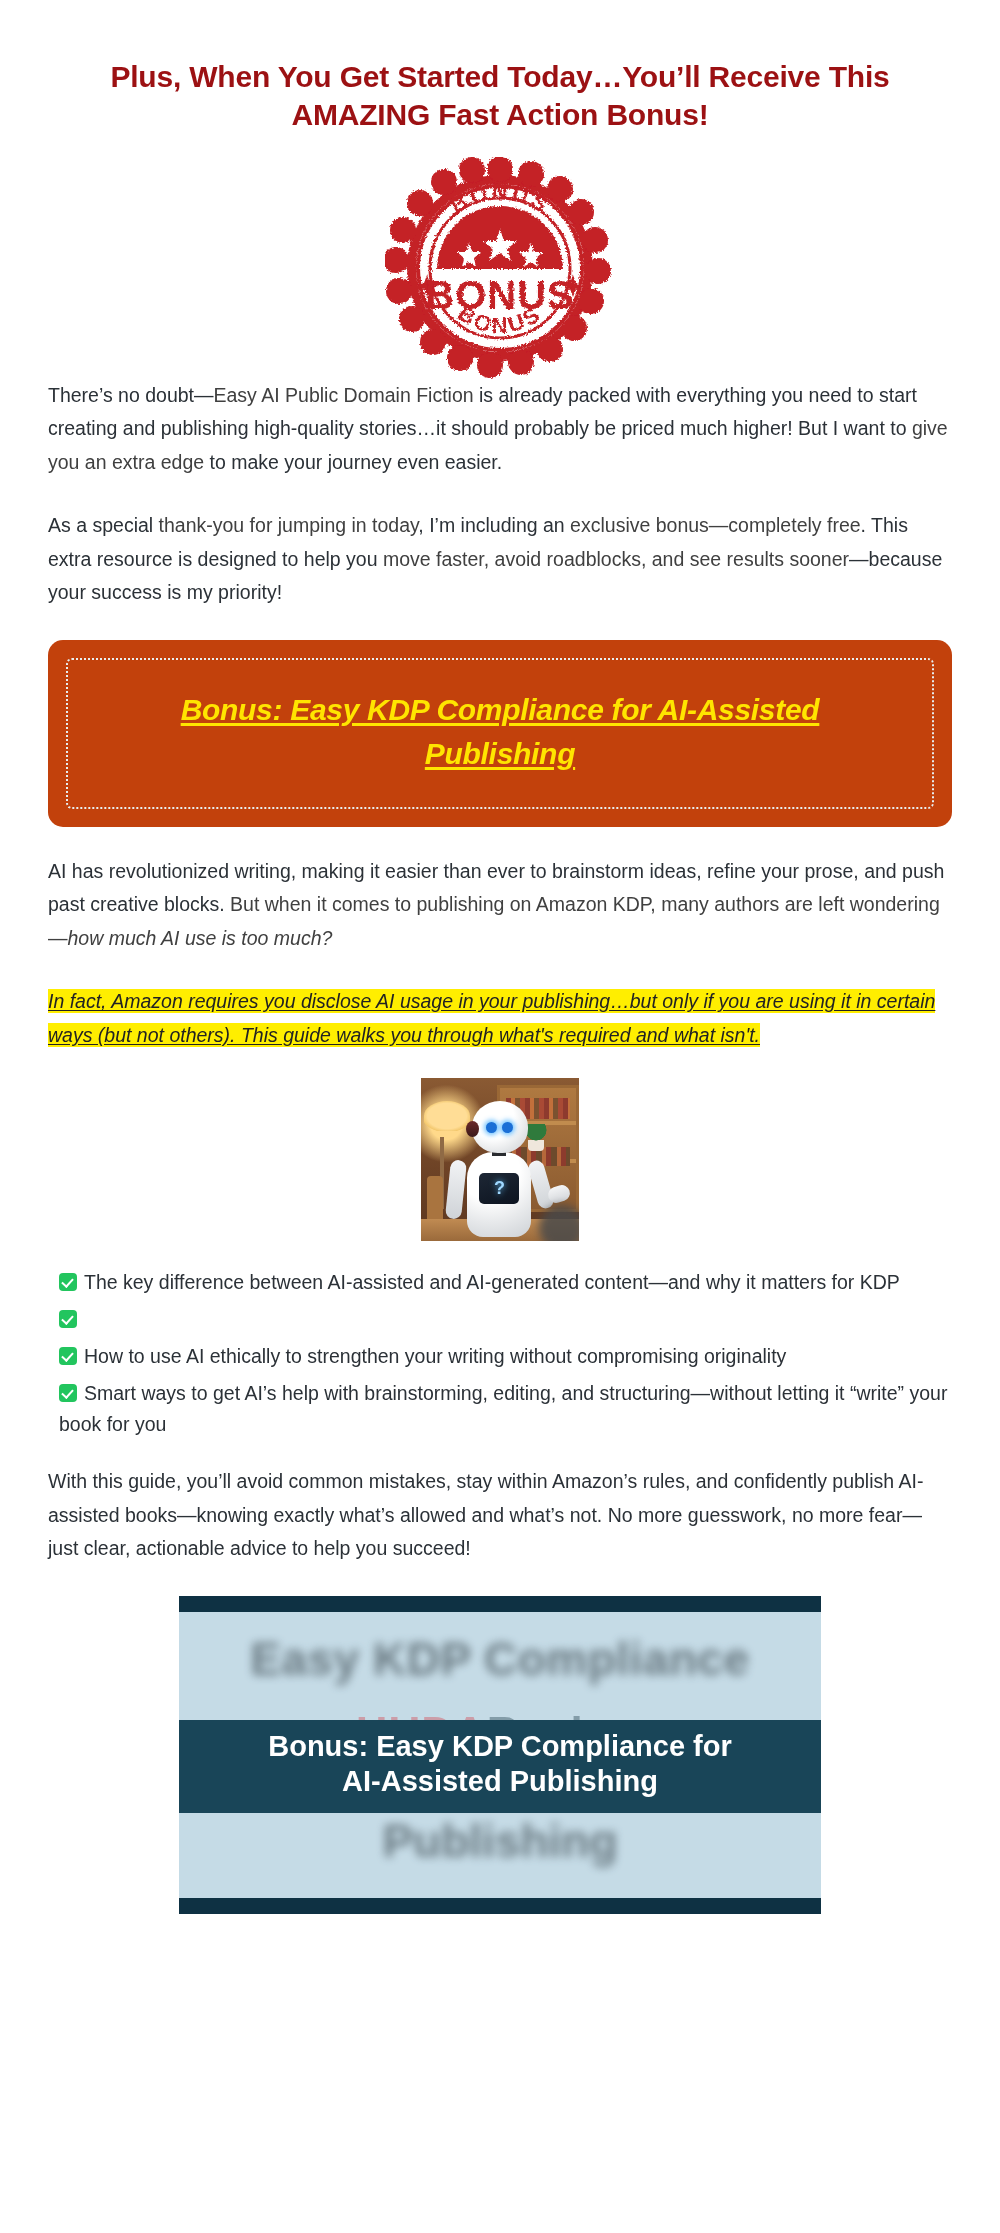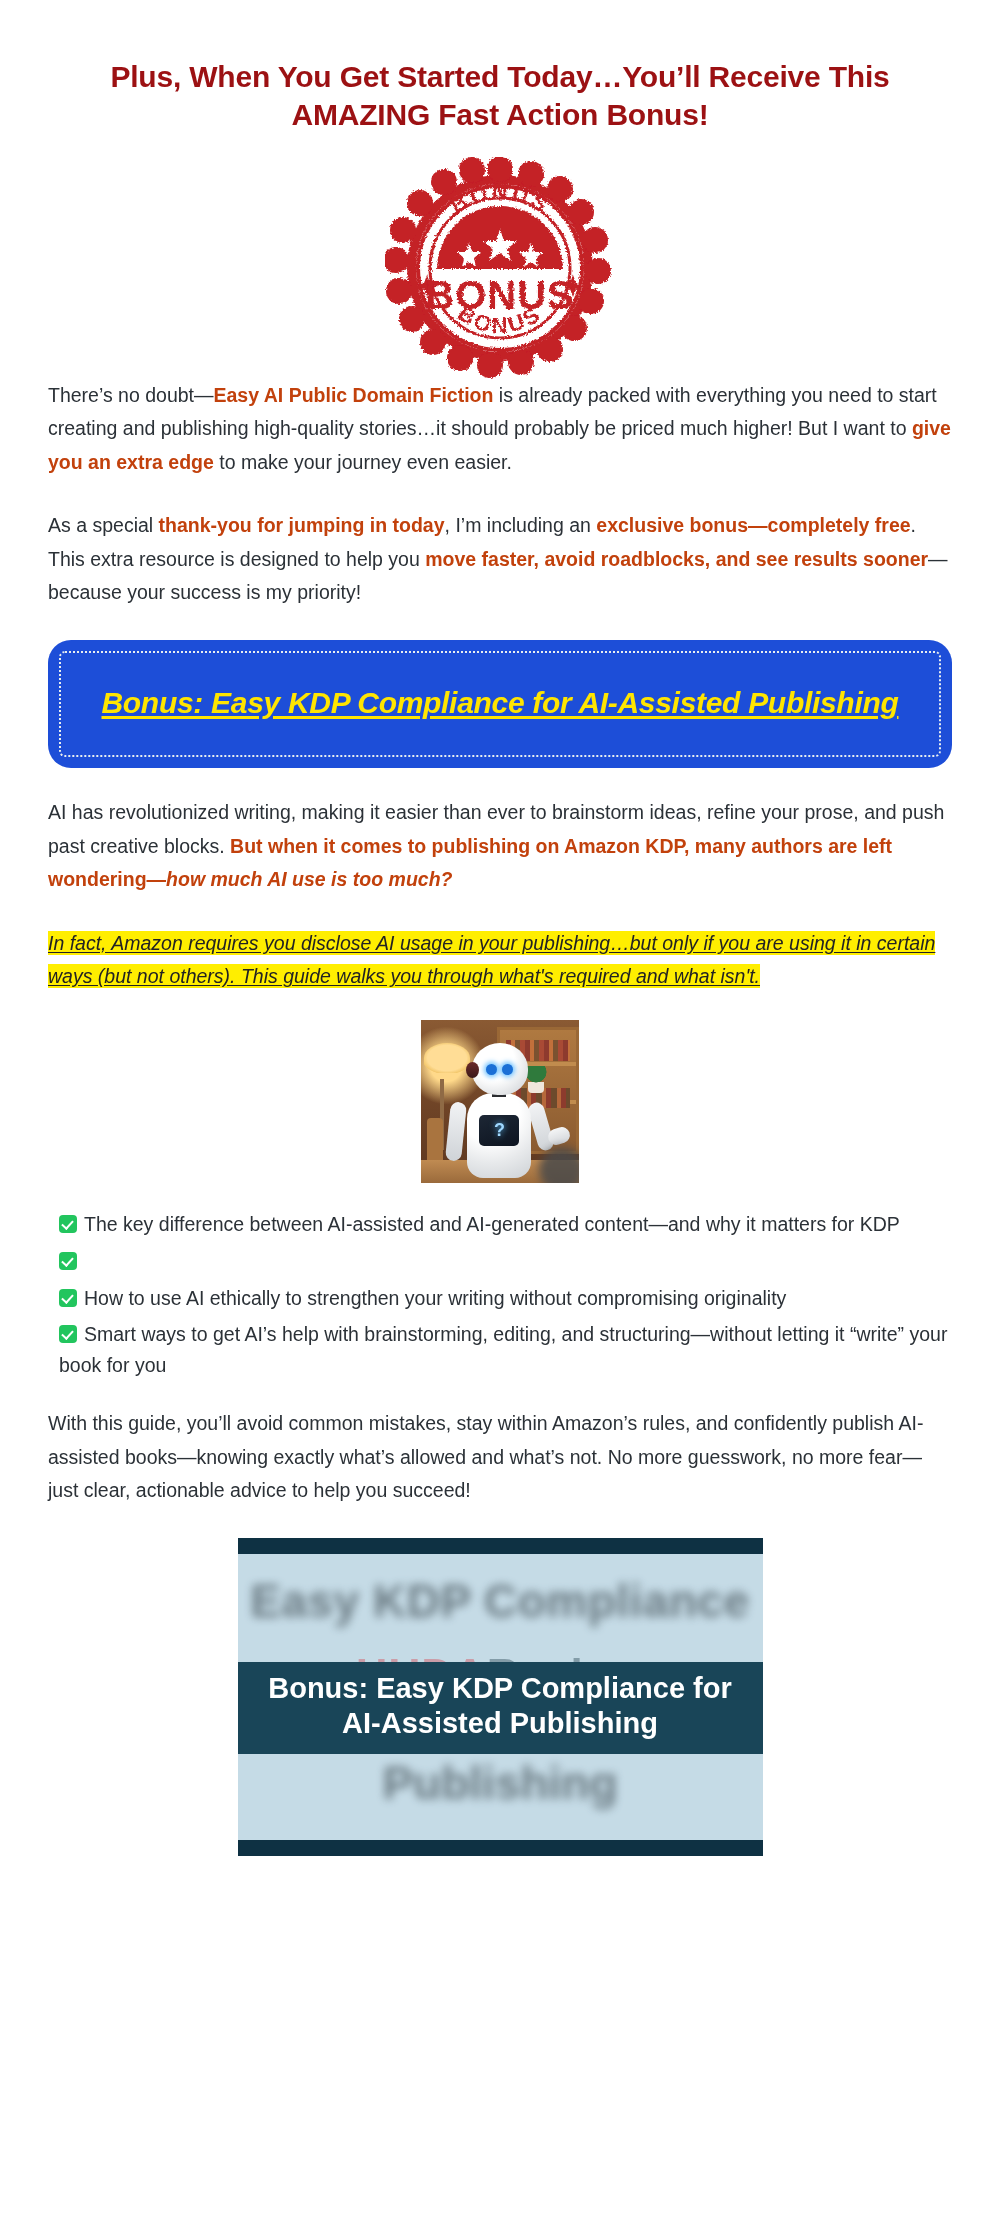--- a/index.html
+++ b/index.html
@@ -34,30 +34,30 @@
   .copy {
     padding:0 48px;
   }
   p.body {
     font-size:19.5px;
     line-height:1.72;
     color:#2b3137;
     margin:0 0 30px 0;
     font-weight:400;
   }
-  p.body b, p.body strong { font-weight:bold; color:#c2410c; }
+  p.body b, p.body strong { font-weight:normal; color:#404040; }
   p.body i, p.body em { font-style:italic; }
   .tight { margin-bottom:26px; }
 
   
   .bonus-box {
     margin:12px 48px 28px 48px;
-    background:#1d4ed8;
-    border-radius:23px;
-    padding:11px;
+    background:#c2410c;
+    border-radius:15px;
+    padding:18px;
   }
   .bonus-box-inner {
     border:2px dotted #e8eef0;
     border-radius:6px;
     padding:28px 34px 30px 34px;
     text-align:center;
   }
   .bonus-title {
     color:#ffe500;
     font-size:30px;
@@ -171,21 +171,21 @@
     border:solid #ffffff;
     border-width:0 2.2px 2.2px 0;
     transform:rotate(42deg);
   }
 
   
   .cover-wrap { text-align:center; margin-top:18px; }
   .cover {
     display:inline-block;
     position:relative;
-    width:525px; height:318px;
+    width:642px; height:318px;
     background:#c5dbe6;
     overflow:hidden;
     text-align:center;
   }
   .cover-bar-top { position:absolute; left:0; top:0; width:100%; height:16px; background:#0e3143; }
   .cover-bar-bottom { position:absolute; left:0; bottom:0; width:100%; height:16px; background:#0e3143; }
   .cover-blur-title {
     position:absolute; left:0; top:36px; width:100%;
     font-size:46px; font-weight:bold; color:#5b6a72;
     filter:blur(5px); opacity:.85; letter-spacing:0.5px;

